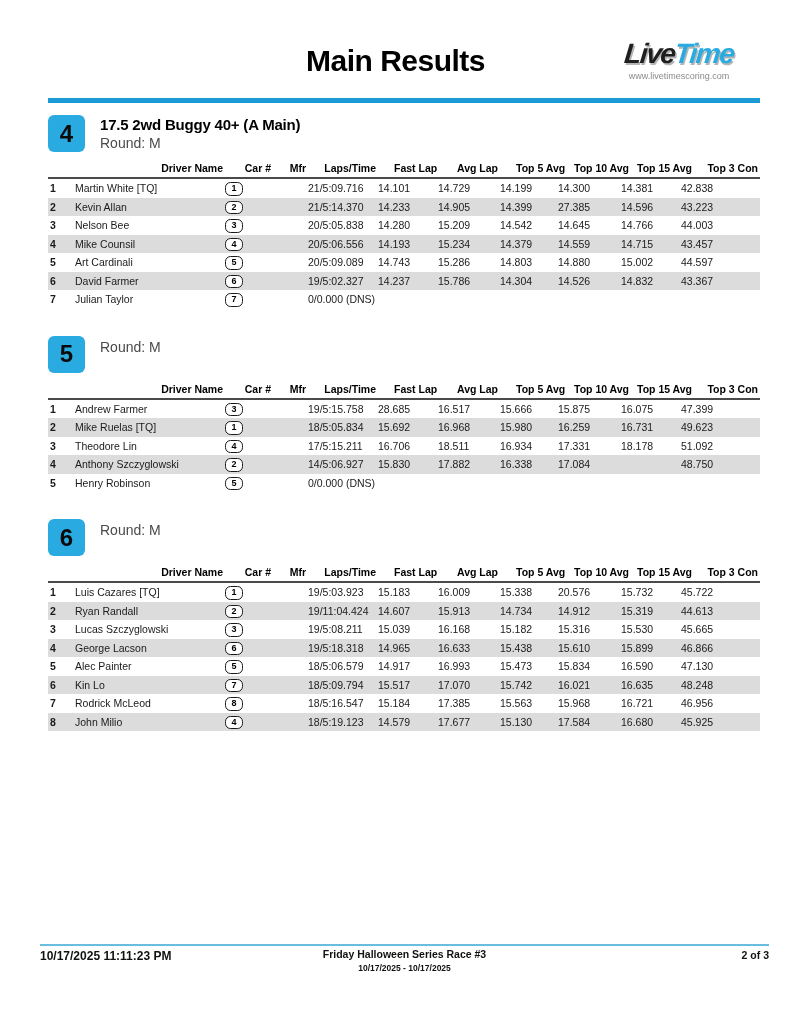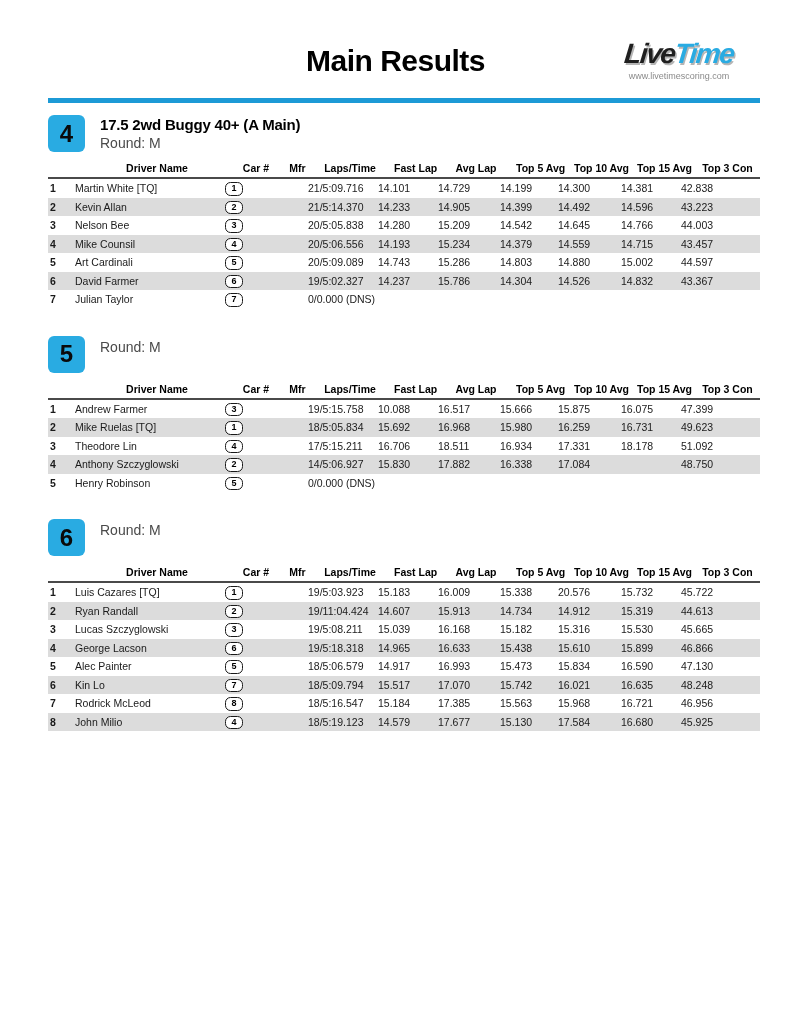--- a/index.html
+++ b/index.html
@@ -92,21 +92,21 @@
     color: #4a4a4a;
   }
 
   
   table {
     width: 712px;
     border-collapse: collapse;
     table-layout: fixed;
   }
   thead th {
-    text-align: center;
+    text-align: right;
     font-size: 10.5px;
     font-weight: bold;
     color: #000;
     padding: 2px 2px 3px 16px;
     border-bottom: 2px solid #4a4a4a;
     white-space: nowrap;
   }
   tbody td {
     font-size: 10.5px;
     color: #1a1a1a;
@@ -228,21 +228,21 @@
             </tr>
             <tr class="stripe">
               <td class="cell-pos">2</td>
               <td class="cell-driver">Kevin Allan</td>
               <td class="cell-car"><span class="car-badge">2</span></td>
               <td class="cell-mfr"></td>
               <td class="cell-laps">21/5:14.370</td>
               <td class="cell-fast">14.233</td>
               <td class="cell-avg">14.905</td>
               <td class="cell-top5">14.399</td>
-              <td class="cell-top10">14.492</td>
+              <td class="cell-top10">27.385</td>
               <td class="cell-top15">14.596</td>
               <td class="cell-top3">43.223</td>
             </tr>
             <tr>
               <td class="cell-pos">3</td>
               <td class="cell-driver">Nelson Bee</td>
               <td class="cell-car"><span class="car-badge">3</span></td>
               <td class="cell-mfr"></td>
               <td class="cell-laps">20/5:05.838</td>
               <td class="cell-fast">14.280</td>
@@ -344,21 +344,21 @@
               <th>Top 3 Con</th>
             </tr>
           </thead>
       <tbody>
             <tr>
               <td class="cell-pos">1</td>
               <td class="cell-driver">Andrew Farmer</td>
               <td class="cell-car"><span class="car-badge">3</span></td>
               <td class="cell-mfr"></td>
               <td class="cell-laps">19/5:15.758</td>
-              <td class="cell-fast">10.088</td>
+              <td class="cell-fast">28.685</td>
               <td class="cell-avg">16.517</td>
               <td class="cell-top5">15.666</td>
               <td class="cell-top10">15.875</td>
               <td class="cell-top15">16.075</td>
               <td class="cell-top3">47.399</td>
             </tr>
             <tr class="stripe">
               <td class="cell-pos">2</td>
               <td class="cell-driver">Mike Ruelas [TQ]</td>
               <td class="cell-car"><span class="car-badge">1</span></td>
@@ -553,14 +553,25 @@
               <td class="cell-top5">15.130</td>
               <td class="cell-top10">17.584</td>
               <td class="cell-top15">16.680</td>
               <td class="cell-top3">45.925</td>
             </tr>
           </tbody>
     </table>
   </section>
 </div>
 
+  <div class="footer">
+    <div class="footer-rule"></div>
+    <div class="footer-row">
+      <div class="footer-left">10/17/2025 11:11:23 PM</div>
+      <div class="footer-center">
+        <div class="footer-event-title">Friday Halloween Series Race #3</div>
+        <div class="footer-event-dates">10/17/2025 - 10/17/2025</div>
+      </div>
+      <div class="footer-right">2 of 3</div>
+    </div>
+  </div>
 
 </div>
 
 </body></html>

